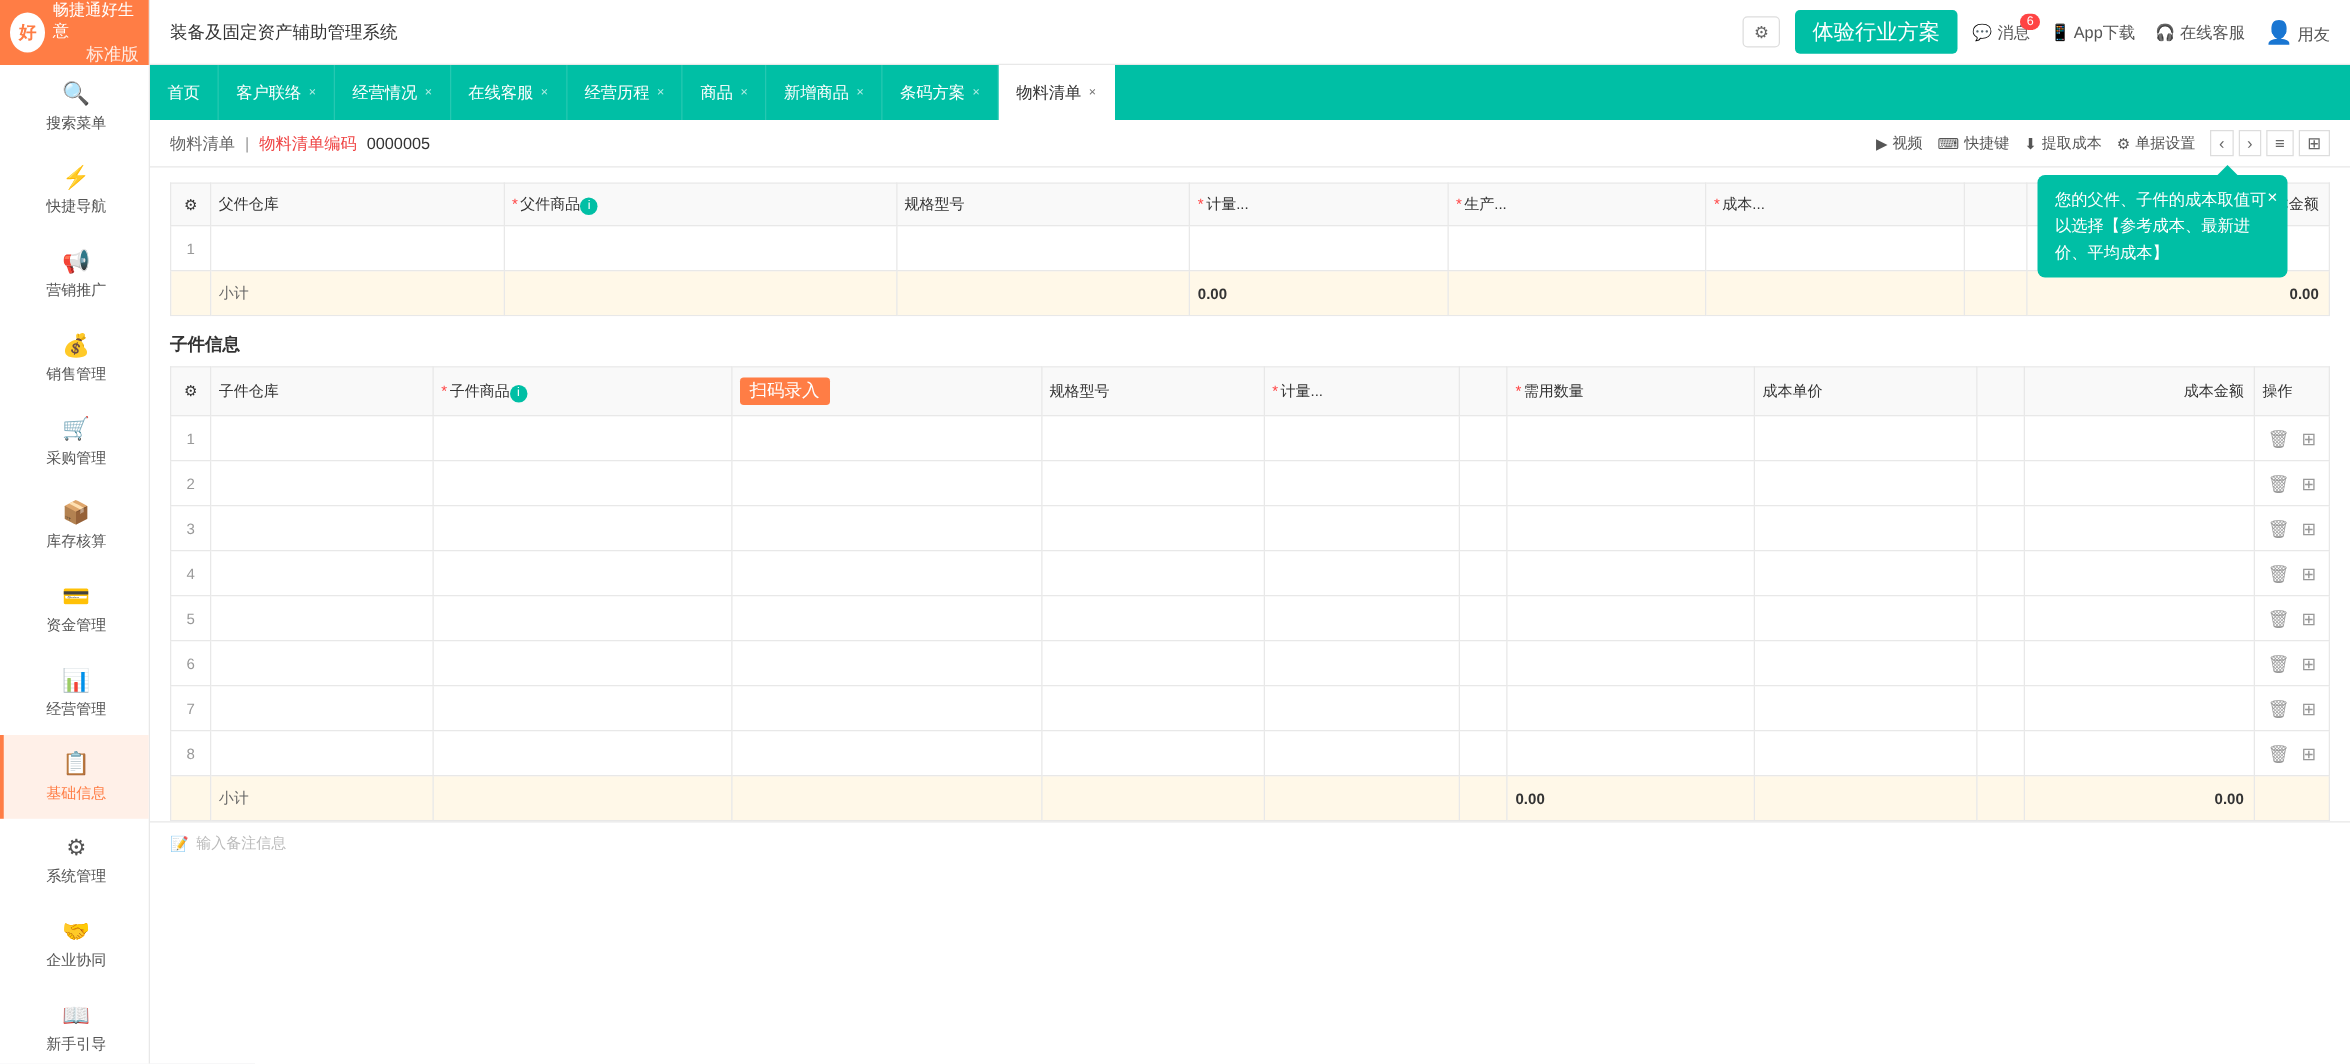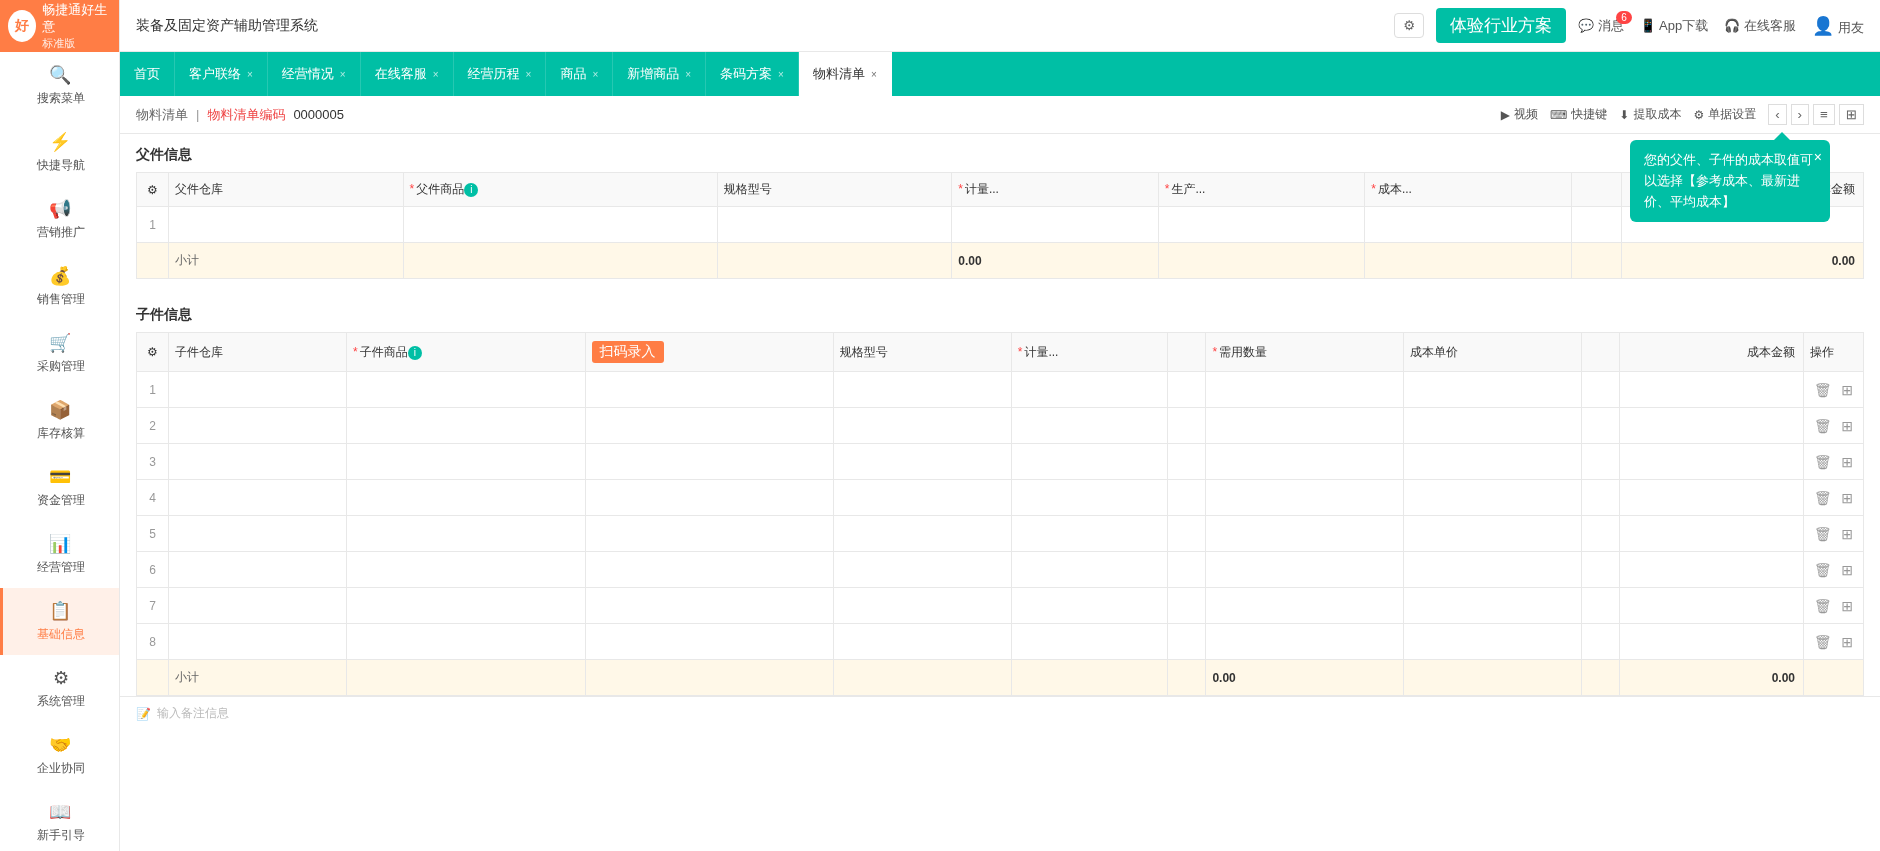--- a/index.html
+++ b/index.html
@@ -78,21 +78,21 @@
     .info-icon { display: inline-block; width: 14px; height: 14px; background: #00bfa5; color: #fff; border-radius: 50%; text-align: center; line-height: 14px; font-size: 10px; cursor: pointer; }
   </style>
 </head>
 <body>
 
 <div class="sidebar">
   <div class="sidebar-logo">
     <div class="sidebar-logo-icon">好</div>
     <div class="sidebar-logo-text">
       <div>畅捷通好生意</div>
-      <div style="font-size:11px; opacity:0.85;">标准版</div>
+      <div style="font-size:14px; opacity:0.85;text-align:right;">标准版</div>
     </div>
   </div>
   <div class="sidebar-menu" id="sidebar-menu">
       <div class="sidebar-item">
         <span class="sidebar-item-icon">🔍</span>
         <span>搜索菜单</span>
       </div>
       <div class="sidebar-item">
         <span class="sidebar-item-icon">⚡</span>
         <span>快捷导航</span>
@@ -240,21 +240,20 @@
           </div>
         </div>
 
         <div class="tooltip-box" style="position:absolute; top:44px; right:50px;">
           <span class="tooltip-close">×</span>
           <span>您的父件、子件的成本取值可以选择【参考成本、最新进价、平均成本】</span>
         </div>
       </div>
 
       <div class="section" style="padding-top:12px;">
-        <div class="section-title">父件信息</div>
         <table class="data-table">
           <thead>
             <tr>
               <th class="settings-col"><span>⚙</span></th>
               <th>父件仓库</th>
               <th><span class="required">*</span>父件商品<span class="info-icon">i</span></th>
               <th>规格型号</th>
               <th><span class="required">*</span>计量...</th>
               <th><span class="required">*</span>生产...</th>
               <th><span class="required">*</span>成本...</th>
@@ -282,21 +281,21 @@
               <td style="font-weight:600;">0.00</td>
               <td></td>
               <td></td>
               <td></td>
               <td style="text-align:right; padding-right:8px; font-weight:600;">0.00</td>
             </tr>
           </tbody>
         </table>
       </div>
 
-      <div class="section" style="padding-top:14px; padding-bottom:0;margin-top:13px;">
+      <div class="section" style="padding-top:14px; padding-bottom:0;">
         <div class="section-title">子件信息</div>
         <table class="data-table">
           <thead>
             <tr>
               <th class="settings-col"><span>⚙</span></th>
               <th>子件仓库</th>
               <th><span class="required">*</span>子件商品<span class="info-icon">i</span></th>
               <th><button class="scan-btn">扫码录入</button></th>
               <th>规格型号</th>
               <th><span class="required">*</span>计量...</th>

